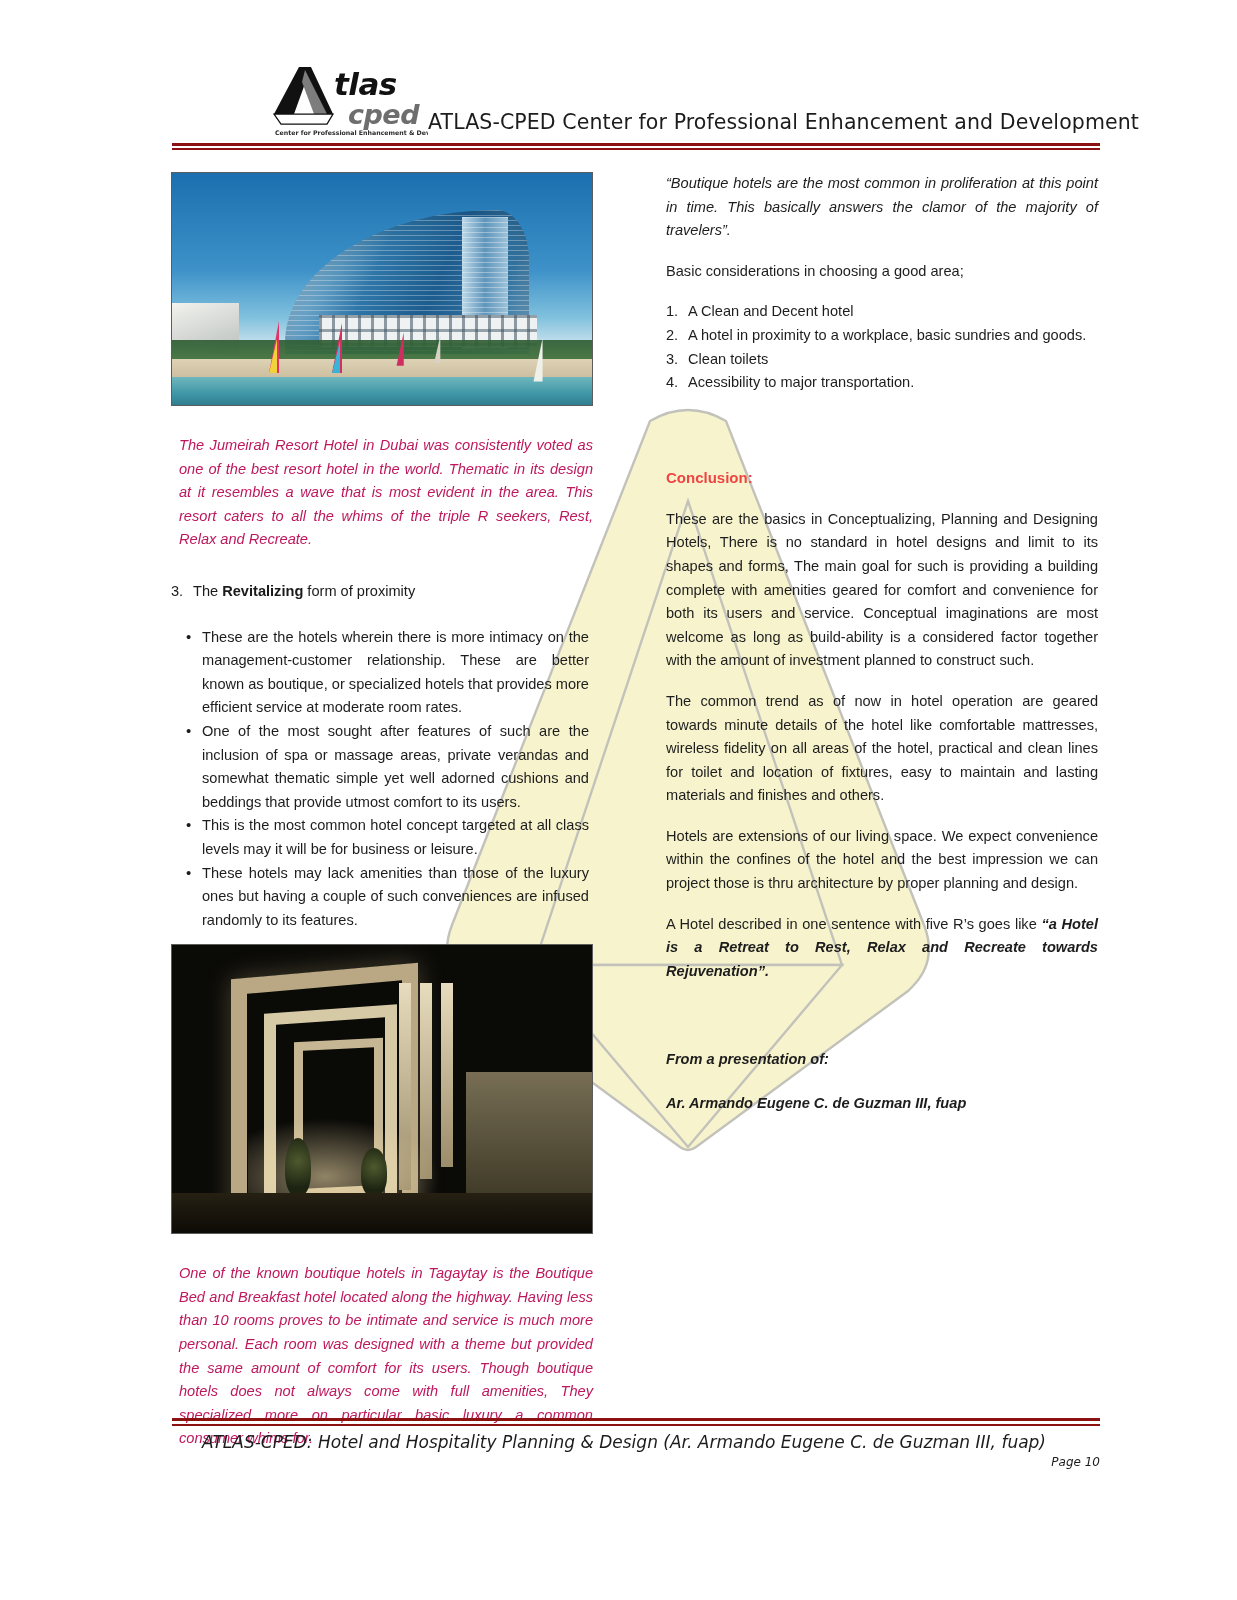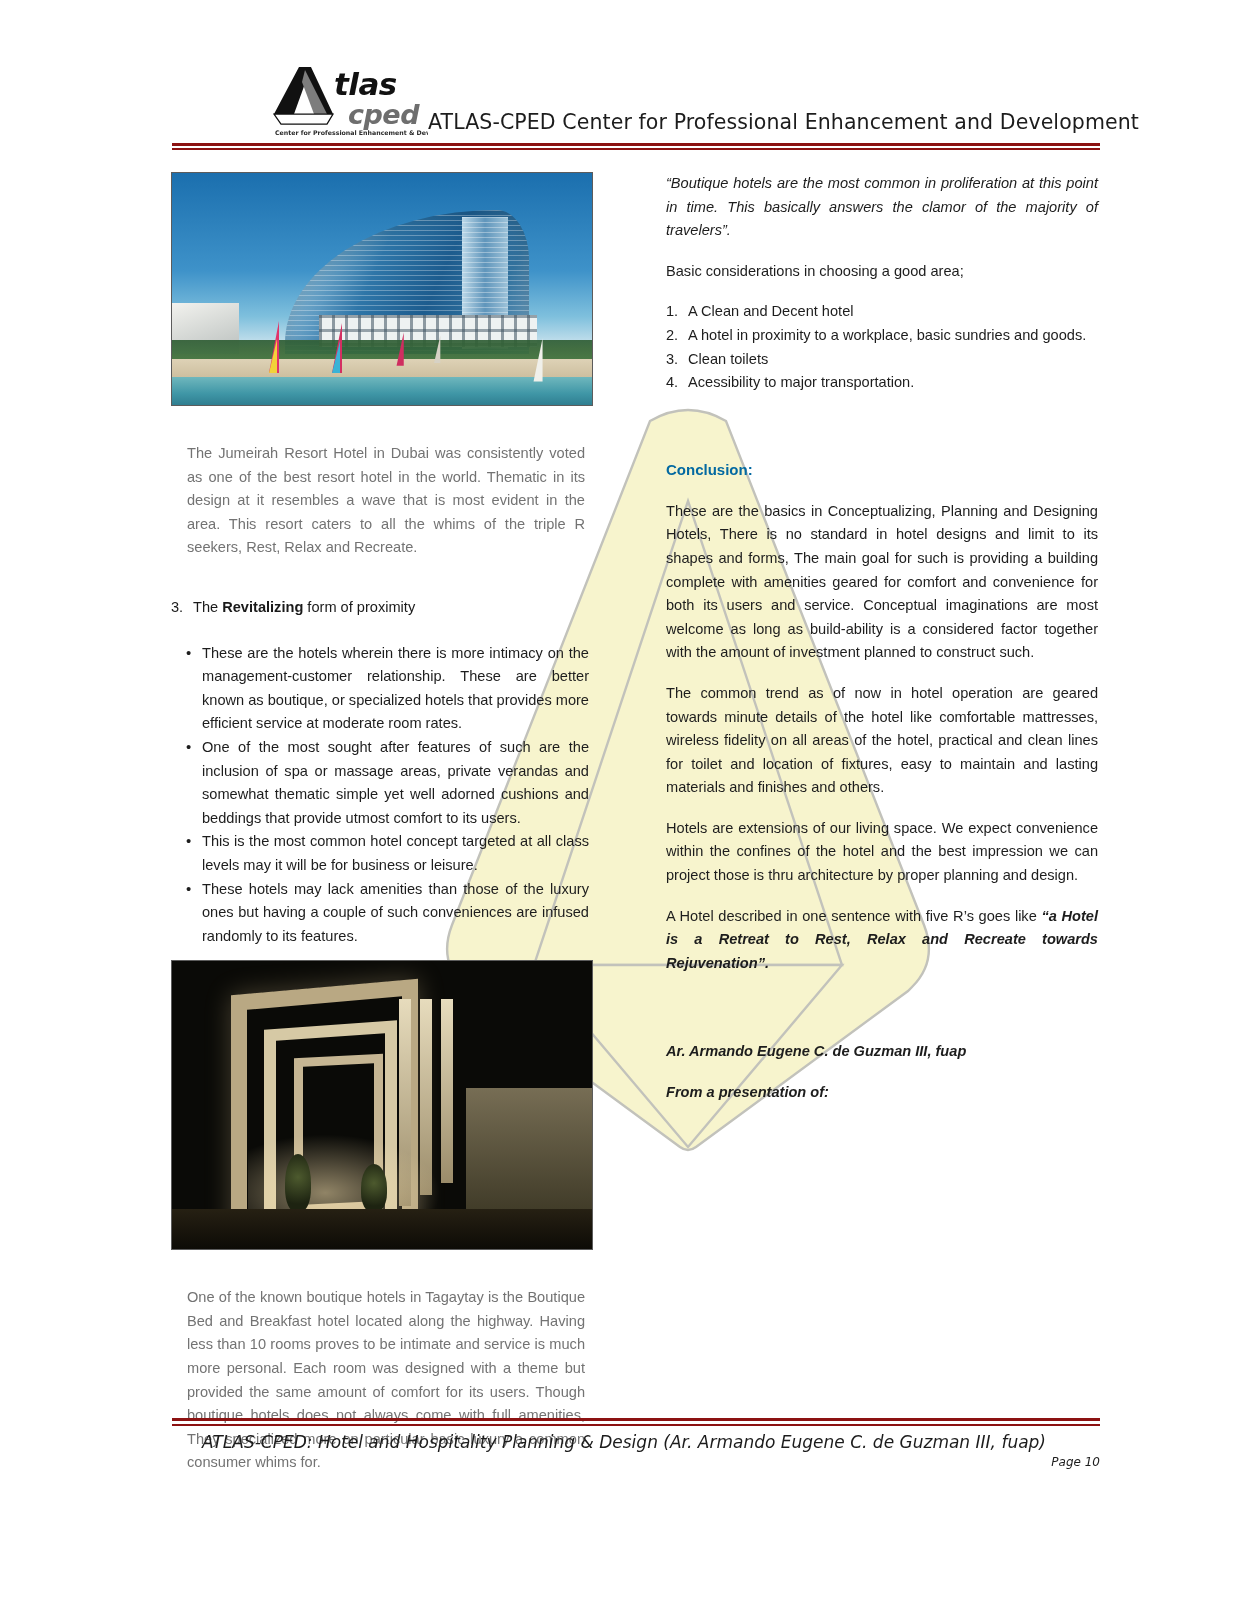--- a/index.html
+++ b/index.html
@@ -54,29 +54,29 @@
     width:420px; border:1px solid #5c5c5c; display:block; position:relative; overflow:hidden;
   }
   .photo-1 { height:232px; margin-left:0; }
   .photo-2 { height:288px; margin-top:6px; }
 
   p.body {
     font-size:14.6px; line-height:23.6px; margin:0 0 17px 0;
     text-align:justify; color:#1d1d1d;
   }
   p.cap {
-    font-size:14.6px; line-height:23.6px; margin:16px; 
-    text-align:justify; color:#737373;
+    font-size:14.6px; line-height:23.6px; margin:8px; font-style:italic;
+    text-align:justify; color:#be185d;
   }
   p.quote {
     font-size:14.6px; line-height:23.6px; margin:0 0 17px 0; font-style:italic;
     text-align:justify; color:#1d1d1d;
   }
   .b { font-weight:bold; }
-  .conclusion-head { font-size:15px; font-weight:bold; margin:8px 0 22px 0; color:#0369a1; }
+  .conclusion-head { font-size:15px; font-weight:bold; margin:16px 0 22px 0; color:#ef4444; }
 
   ol.numbered { list-style:none; margin:0; padding:0; }
   ol.numbered li {
     font-size:14.6px; line-height:23.6px; color:#1d1d1d;
     padding-left:22px; position:relative; text-align:left;
   }
   ol.numbered li .num { position:absolute; left:0; top:0; }
 
   .numlist-3 { font-size:14.6px; line-height:23.6px; margin:0 0 22px 0; padding-left:22px; position:relative; }
   .numlist-3 .num { position:absolute; left:0; top:0; }
@@ -290,23 +290,23 @@
     <p class="body">These are the basics in Conceptualizing, Planning and Designing Hotels, There is no standard in hotel designs and limit to its shapes and forms, The main goal for such is providing a building complete with amenities geared for comfort and convenience for both its users and service. Conceptual imaginations are most welcome as long as build-ability is a considered factor together with the amount of investment planned to construct such.</p>
 
     <p class="body">The common trend as of now in hotel operation are geared towards minute details of the hotel like comfortable mattresses, wireless fidelity on all areas of the hotel, practical and clean lines for toilet and location of fixtures, easy to maintain and lasting materials and finishes and others.</p>
 
     <p class="body">Hotels are extensions of our living space. We expect convenience within the confines of the hotel and the best impression we can project those is thru architecture by proper planning and design.</p>
 
     <p class="body"><span>A Hotel described in one sentence with five R’s goes like  </span><span class="b" style="font-style:italic;">“a Hotel is a Retreat to Rest, Relax and Recreate towards Rejuvenation”.</span></p>
 
     <div class="spacer-xl"></div>
 
+    <p class="body" style="font-style:italic; font-weight:bold; margin-bottom:20px;">From a presentation of:</p>
+
     <p class="body" style="font-style:italic; font-weight:bold;">Ar. Armando Eugene C. de Guzman III, fuap</p>
-
-    <p class="body" style="font-style:italic; font-weight:bold; margin-bottom:20px;">From a presentation of:</p>
   </div>
 
   <div class="rule-bottom">
     <div class="thick"></div>
     <div class="thin"></div>
   </div>
 
   <div class="footer-text">ATLAS-CPED: Hotel and Hospitality Planning &amp; Design (Ar. Armando Eugene C. de Guzman III, fuap)</div>
 
   <div class="footer-page">Page 10</div>

